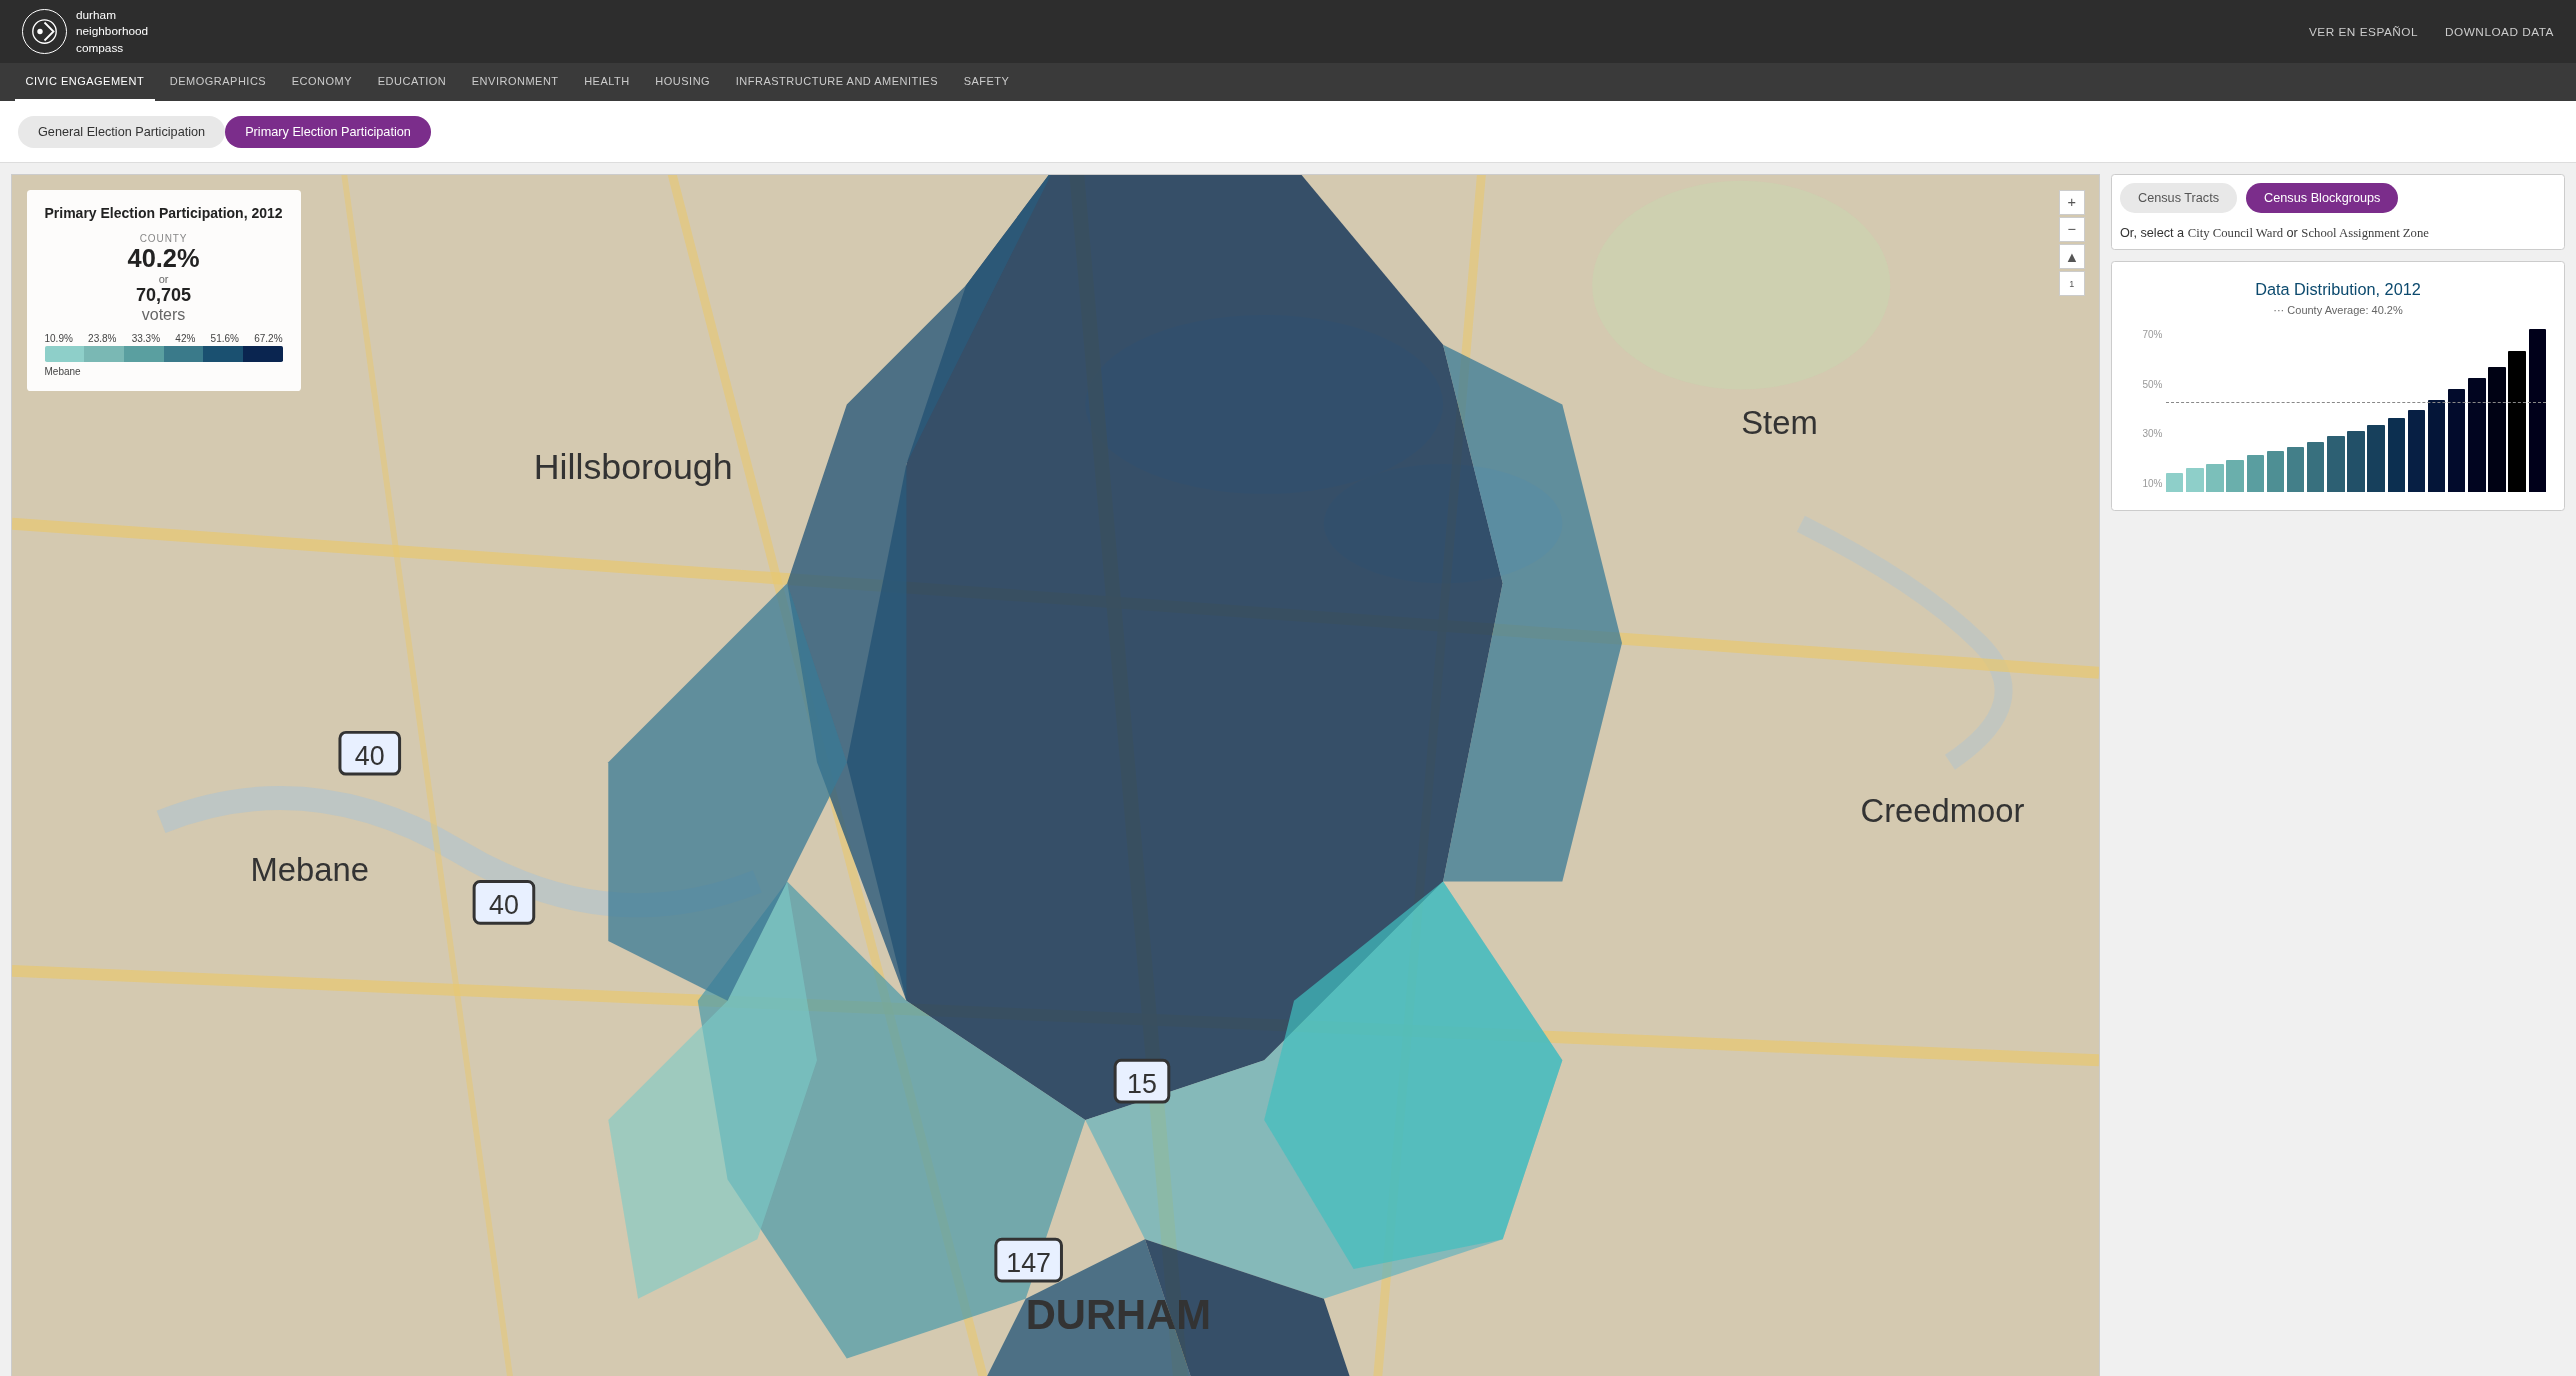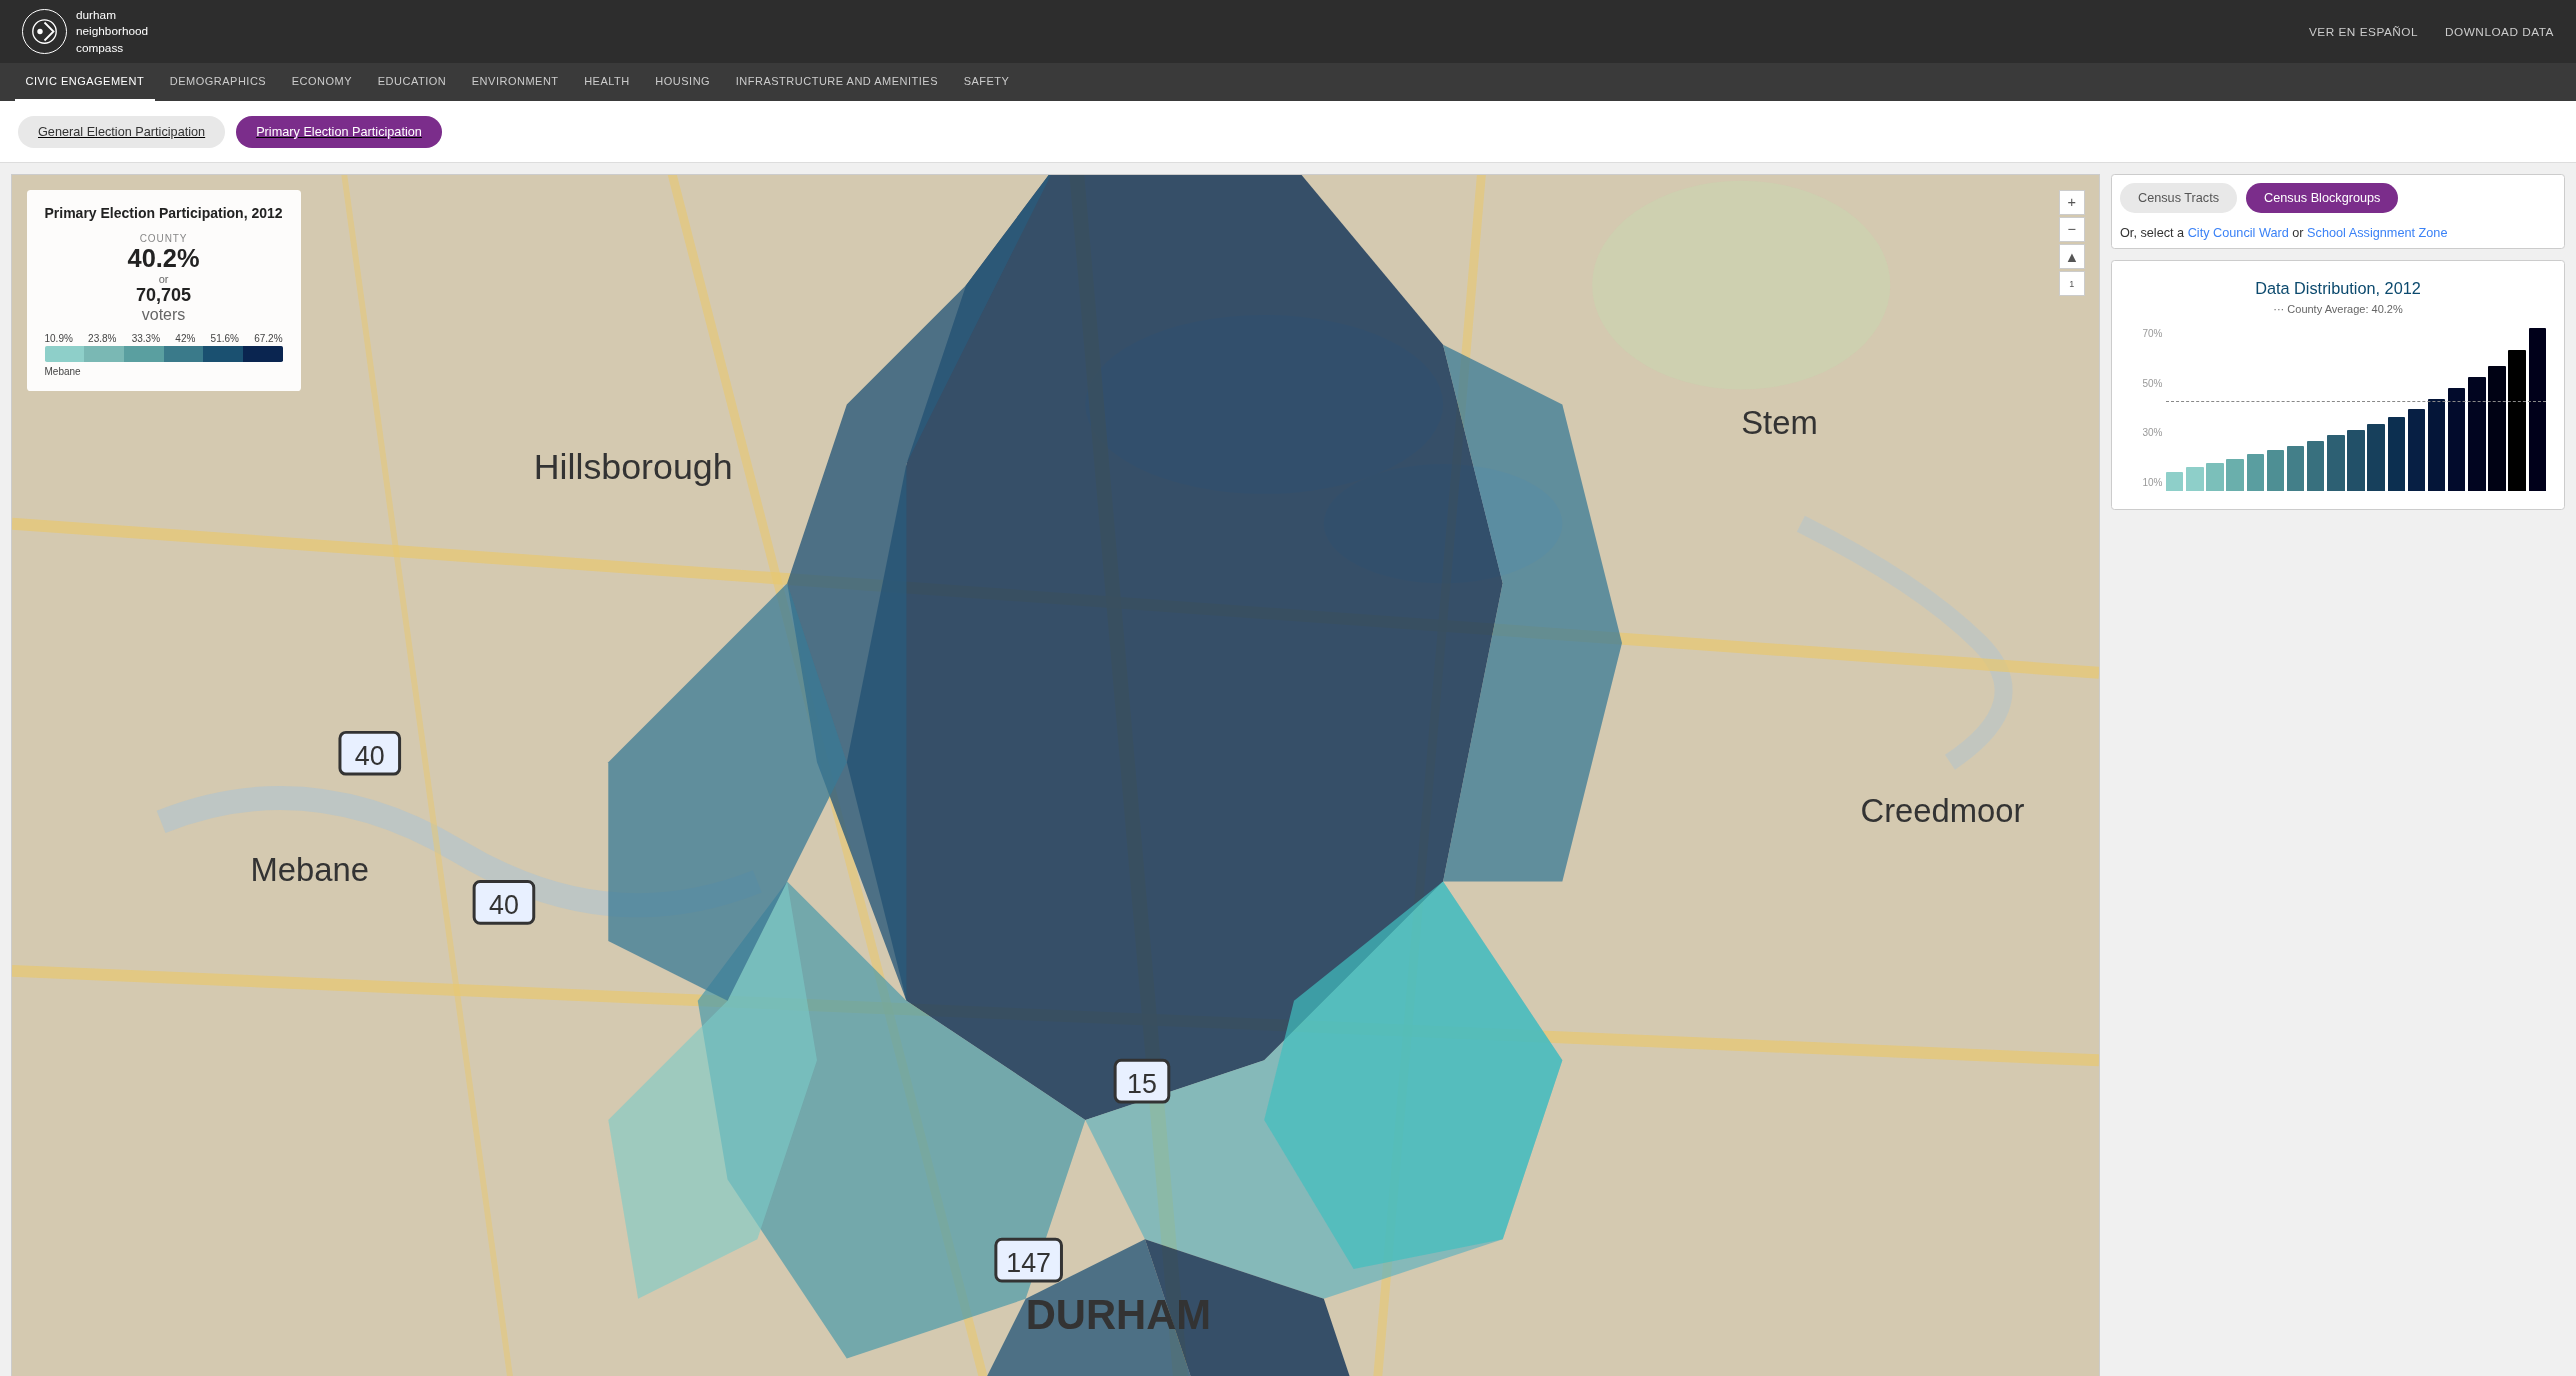--- a/index.html
+++ b/index.html
@@ -73,23 +73,21 @@
     .nav-item.active {
       color: white;
       border-bottom: 2.7px solid white;
     }
 
     
     .tab-bar {
       background: white;
       padding: 14.5px 18px;
       display: flex;
-      gap: 11px;
       border-bottom: 0.9px solid #ddd;
-      text-decoration: underline;
     }
     .tab-btn {
       padding: 9px 20px;
       border-radius: 27px;
       font-size: 12.7px;
       cursor: pointer;
       border: none;
       outline: none;
     }
     .tab-btn.inactive {
@@ -258,22 +256,23 @@
       font-size: 12.7px;
       color: #333;
       line-height: 1.5;
       margin-bottom: 9px;
     }
     .geo-links {
       font-size: 12.7px;
       color: #333;
     }
     .geo-links a {
-      color: #3b82f6;
+      color: #404040;
       text-decoration: none;
+      font-family: Liberation Serif, serif;
     }
 
     
     .dist-card {
       background: white;
       border: 0.9px solid #ccc;
       border-radius: 3.6px;
       padding: 18px;
     }
     .dist-title {

